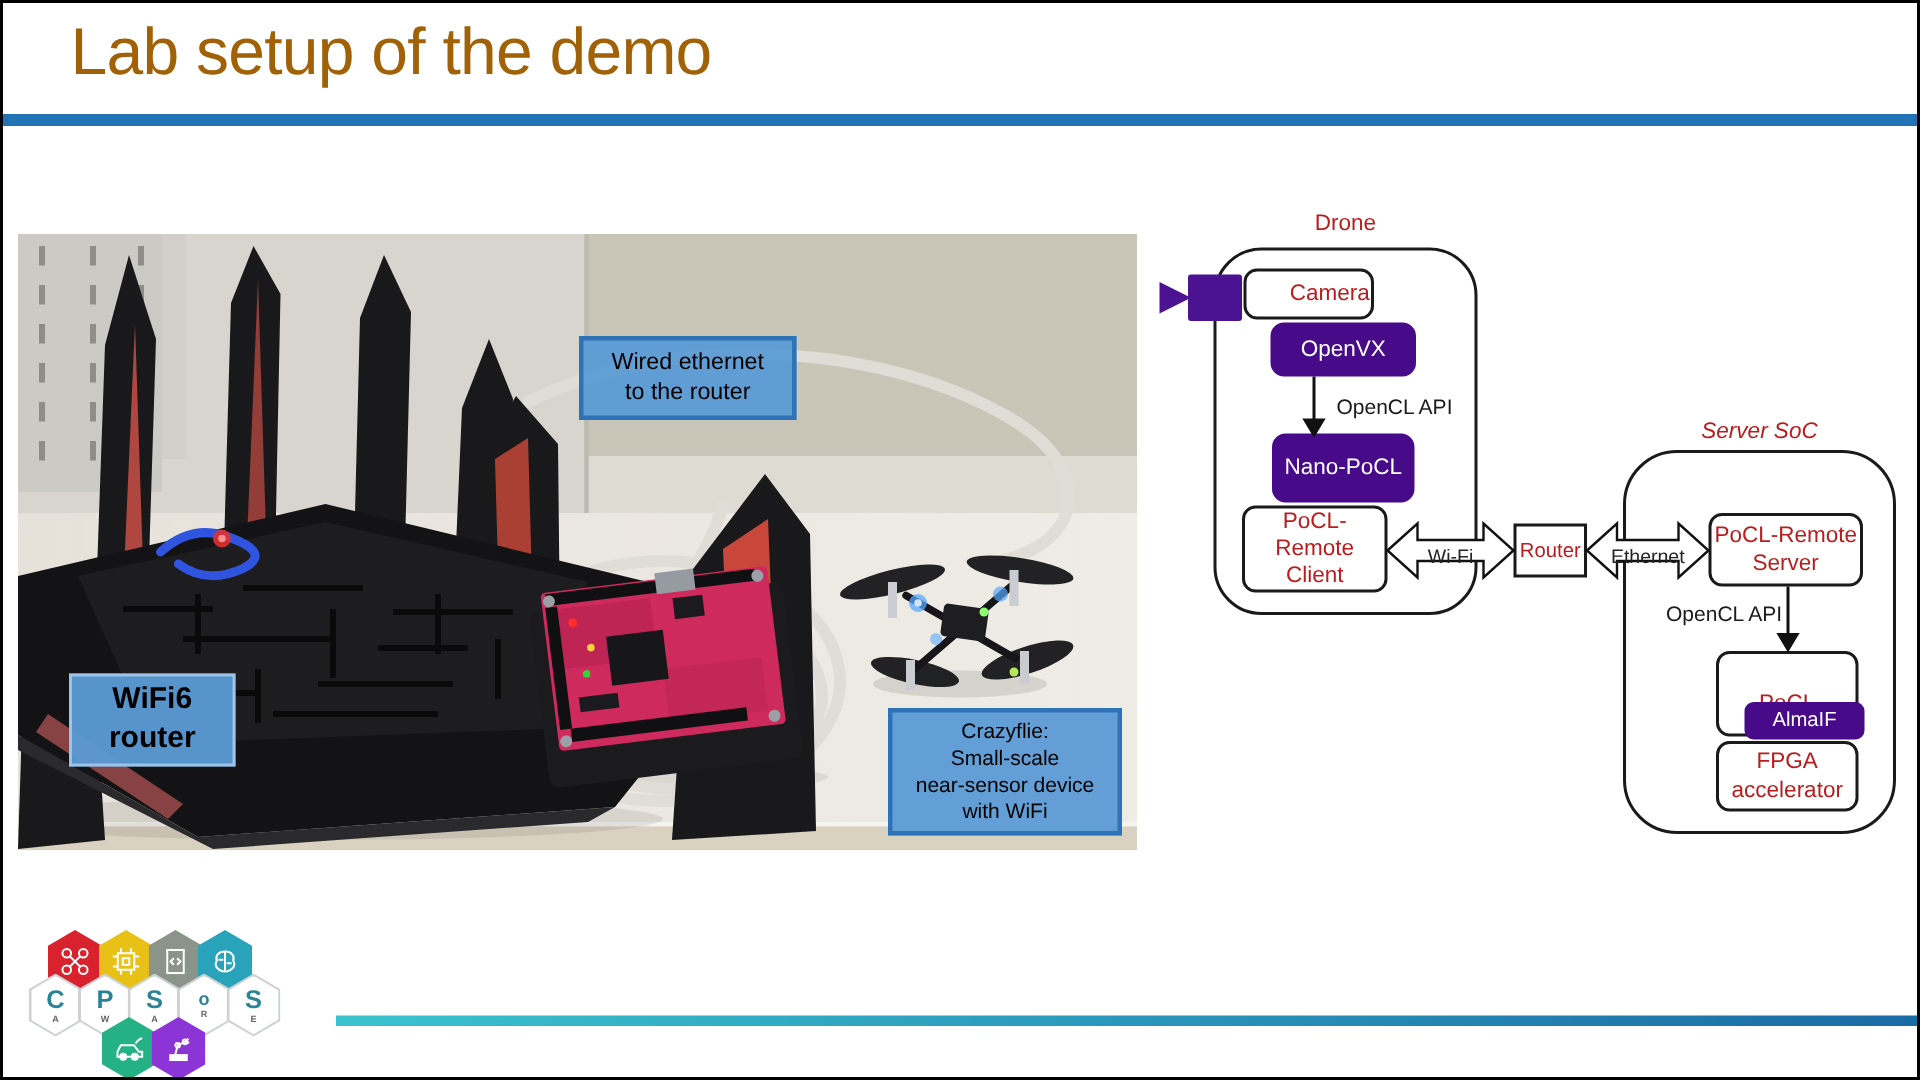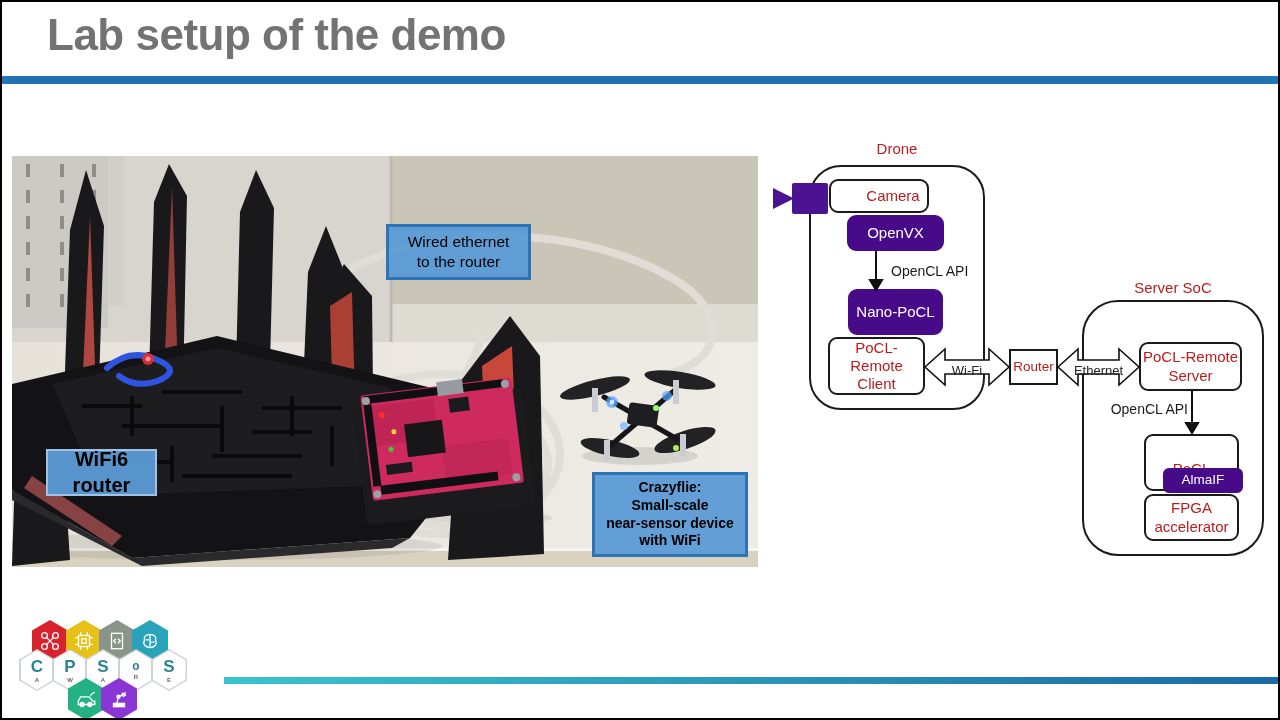--- a/index.html
+++ b/index.html
@@ -2,34 +2,34 @@
 <html><head>
 <meta charset="utf-8">
 <style>
   html,body{margin:0;padding:0;background:#fff;}
   .frame{position:relative;width:1280px;height:720px;background:#fff;overflow:hidden;
          border:2px solid #000;box-sizing:border-box;
          font-family:"Liberation Sans",sans-serif;}
   .pre{white-space:pre-line;}
 
   
-  .page-title{position:absolute;left:45px;top:8px;font-size:44px;font-weight:700;
-              color:#737373;letter-spacing:-0.5px;}
+  .page-title{position:absolute;left:45px;top:8px;font-size:44px;font-weight:400;
+              color:#a16207;letter-spacing:-0.5px;}
   .header-line{position:absolute;left:0;top:74px;width:1280px;height:8px;background:#2173b4;}
 
   
   .photo{position:absolute;left:10px;top:154px;width:746px;height:411px;overflow:hidden;}
   .photo-label{position:absolute;display:flex;align-items:center;justify-content:center;
                text-align:center;color:#000000;background:rgba(91,155,213,0.95);
                border:3px solid #2e73b5;box-sizing:border-box;line-height:1.28;}
   .lbl-wired{left:374px;top:68px;width:145px;height:56px;font-size:15.5px;font-weight:500;}
-  .lbl-wifi6{left:34px;top:293px;width:111px;height:47px;font-size:20px;font-weight:600;
+  .lbl-wifi6{left:34px;top:293px;width:111px;height:62px;font-size:20px;font-weight:600;
              border:2px solid #9dc3e6;}
   .lbl-pynq{left:322px;top:340px;width:125px;height:62px;font-size:19px;font-weight:600;}
-  .lbl-crazy{left:580px;top:316px;width:156px;height:85px;font-size:14px;font-weight:700;}
+  .lbl-crazy{left:580px;top:316px;width:156px;height:85px;font-size:14px;font-weight:400;}
 
   
   .dg{position:absolute;box-sizing:border-box;color:#b91c1c;}
   .dg-title{font-size:15px;text-align:center;}
   .dg-box{border:2px solid #1a1a1a;background:#fff;border-radius:9px;display:flex;
           align-items:center;justify-content:center;text-align:center;font-size:15px;line-height:1.22;}
   .dg-purple{background:#470b8a;color:#fff;border:2px solid #470b8a;margin-left:19px;}
   .dg-container{border:2px solid #1a1a1a;background:transparent;}
   .arrow-layer{position:absolute;left:0;top:0;width:1280px;height:720px;pointer-events:none;z-index:6;}
   .tiny-label{position:absolute;z-index:8;font-size:13px;color:#222;text-align:center;}
@@ -197,30 +197,30 @@
     <div class="photo-label pre lbl-crazy">Crazyflie:
 Small-scale
 near-sensor device
 with WiFi</div>
   </div>
 
   <div>
     <div class="dg dg-title" style="left:807px;top:138px;width:176px;">Drone</div>
     <div class="dg dg-container z2" style="left:807px;top:163px;width:176px;height:245px;border-radius:32px;"></div>
 
-    <div class="dg dg-box z4" style="left:827px;top:177px;width:100px;height:34px;padding-left:28px;">Camera</div>
+    <div class="dg dg-box z4" style="left:827px;top:177px;width:87px;height:34px;padding-left:28px;">Camera</div>
     <div class="dg dg-box dg-purple z4" style="left:826px;top:213px;width:97px;height:36px;">OpenVX</div>
     <div class="api-label" style="left:889px;top:261px;">OpenCL API</div>
     <div class="dg dg-box dg-purple z4" style="left:827px;top:287px;width:95px;height:46px;">Nano-PoCL</div>
     <div class="dg dg-box pre z4" style="left:826px;top:335px;width:97px;height:58px;">PoCL-Remote
 Client</div>
 
     <div class="dg dg-box z4" style="left:1007px;top:347px;width:49px;height:36px;border-radius:0;font-size:13.5px;">Router</div>
 
-    <div class="dg dg-title" style="left:1080px;top:277px;width:182px;">Server SoC</div>
+    <div class="dg dg-title" style="left:1080px;top:277px;width:182px;font-style:italic;">Server SoC</div>
     <div class="dg dg-container z2" style="left:1080px;top:298px;width:182px;height:256px;border-radius:36px;"></div>
 
     <div class="dg dg-box pre z4" style="left:1137px;top:340px;width:103px;height:49px;">PoCL-Remote
 Server</div>
     <div class="api-label" style="left:1108px;top:399px;width:78px;text-align:right;">OpenCL API</div>
     <div class="dg dg-box z4" style="left:1142px;top:432px;width:95px;height:57px;align-items:flex-start;padding-top:24px;">PoCL</div>
     <div class="dg dg-box dg-purple z4" style="left:1142px;top:466px;width:80px;height:25px;font-size:13.5px;border-radius:6px;z-index:7;">AlmaIF</div>
     <div class="dg dg-box pre z4" style="left:1142px;top:492px;width:95px;height:47px;">FPGA
 accelerator</div>
 

